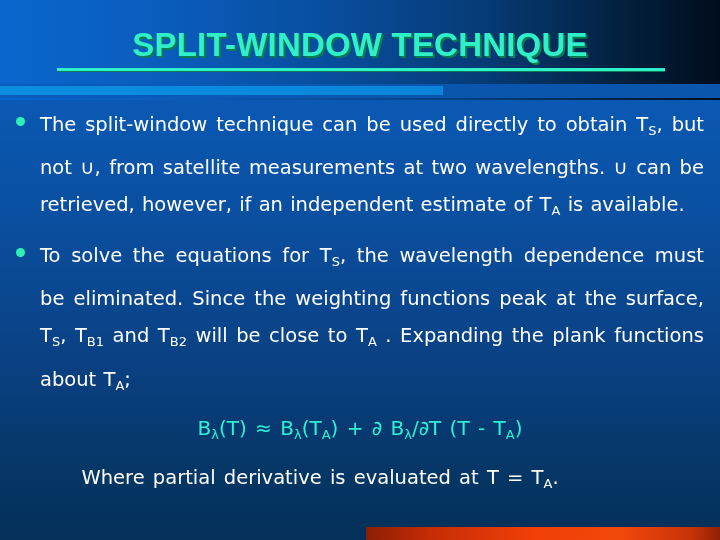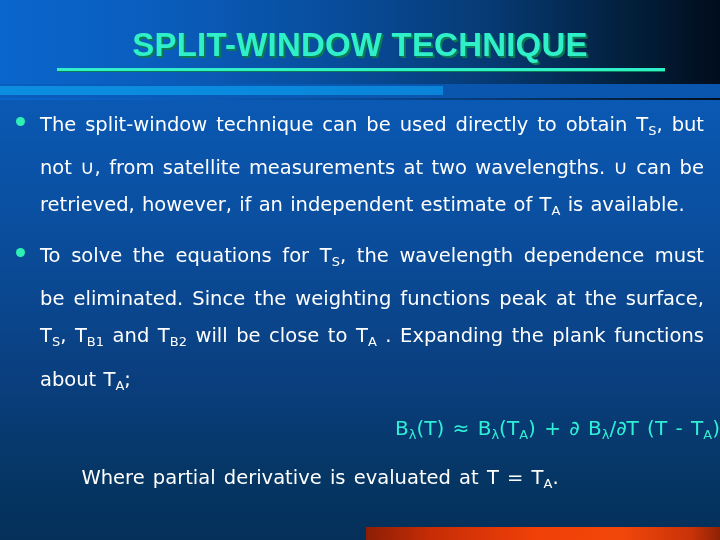--- a/index.html
+++ b/index.html
@@ -117,21 +117,21 @@
     font-size: 13px;
     vertical-align: -0.32em;
     letter-spacing: 0;
   }
 
   .formula {
     position: absolute;
     left: 0;
     top: 416px;
     width: 720px;
-    text-align: right;
+    text-align: center;
     color: #2ff0d4;
     font-family: "DejaVu Sans", sans-serif;
     font-size: 20px;
     white-space: nowrap;
     word-spacing: 2px;
   }
   .formula .sub { color: #2ff0d4; }
 
   .closing {
     position: absolute;

